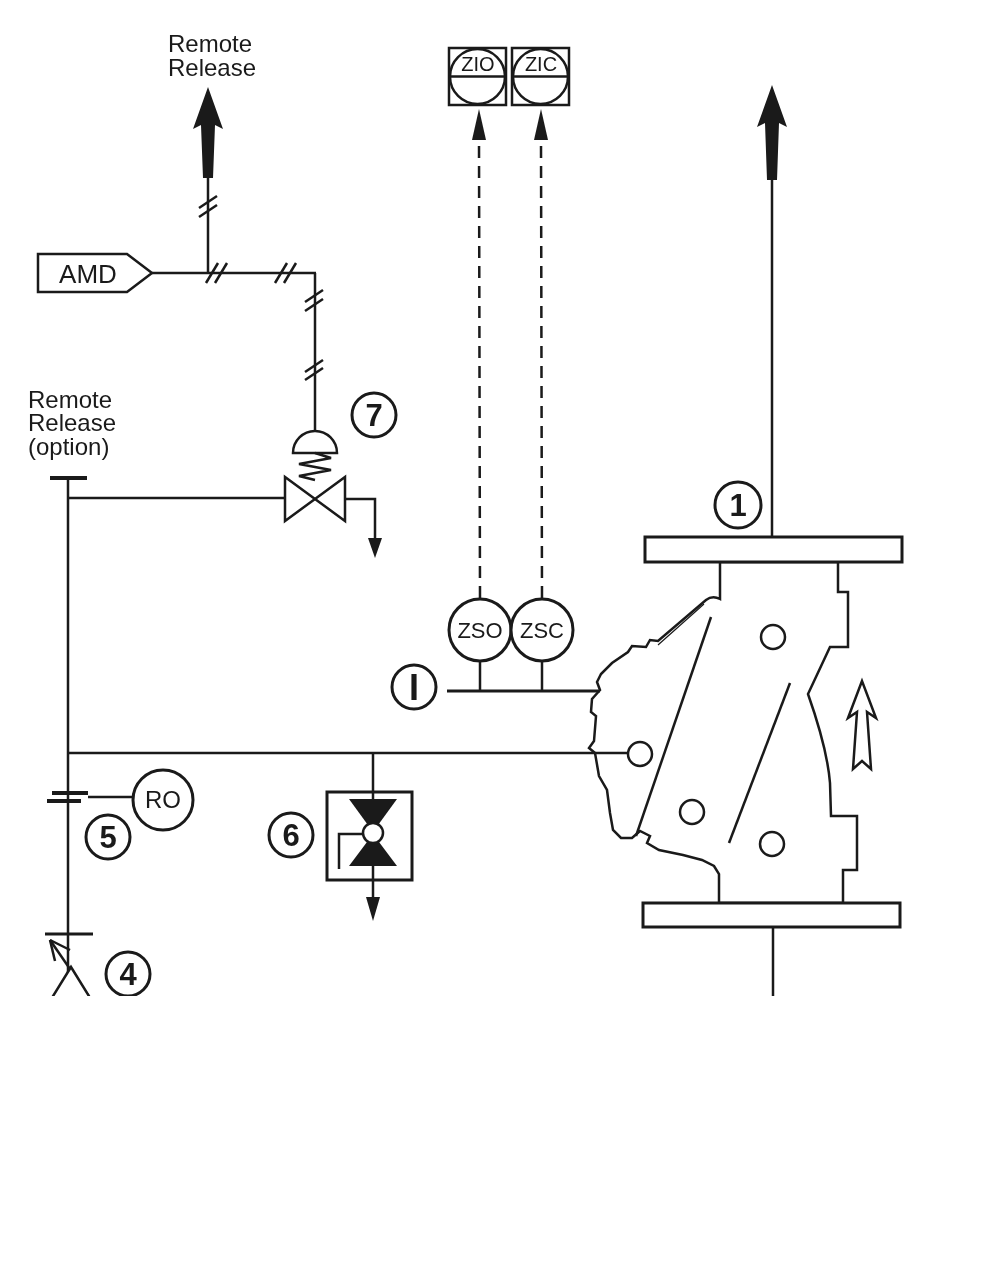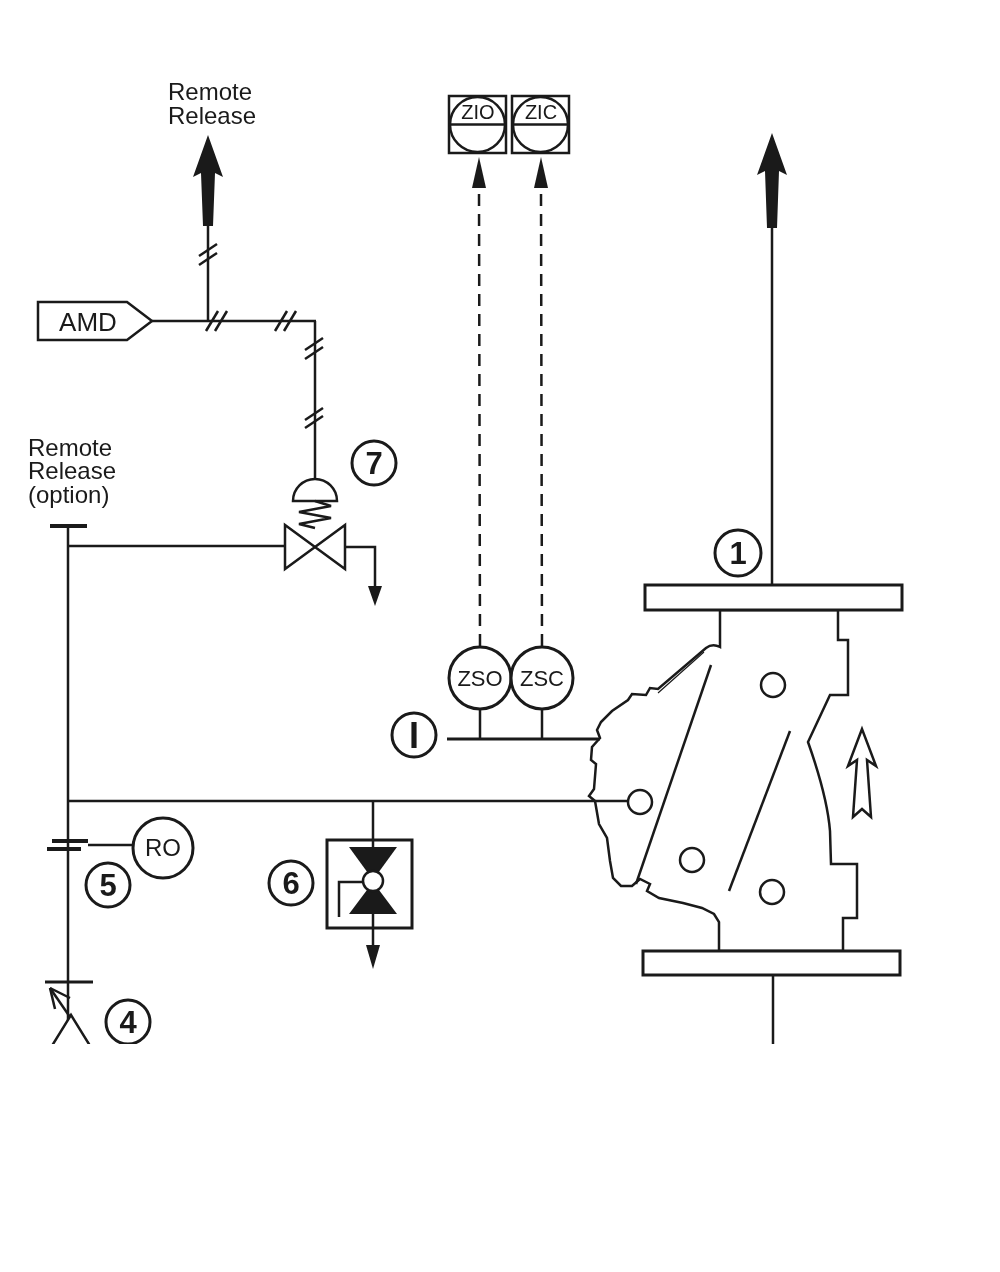--- a/index.html
+++ b/index.html
@@ -1,18 +1,18 @@
 <!DOCTYPE html>
 <html style="--line: #1a1a1a; --bg: #ffffff;"><head>
 <meta charset="utf-8">
 <style>
   :root { --line: #1a1a1a; --bg: #ffffff; }
   * { box-sizing: border-box; }
   html, body { margin: 0; padding: 0; background: var(--bg); }
-  .stage { position: relative; width: 1000px; height: 996px; background: var(--bg); margin-top: 48px; }
+  .stage { position: relative; width: 1000px; height: 996px; background: var(--bg); }
   svg { display: block; }
   .pipe      { stroke: var(--line); stroke-width: 2.5; fill: none; }
   .pipe-th   { stroke: var(--line); stroke-width: 3;   fill: none; }
   .bar       { stroke: var(--line); stroke-width: 4;   fill: none; }
   .dashed    { stroke-dasharray: 12 8; }
   .shape     { stroke: var(--line); stroke-width: 2.5; fill: #ffffff; }
   .shape-th  { stroke: var(--line); stroke-width: 3;   fill: #ffffff; }
   .thin      { stroke: var(--line); stroke-width: 1.2; fill: none; }
   .filled    { fill: var(--line); stroke: none; }
   text { fill: var(--line); font-family: "Liberation Sans", sans-serif; }

